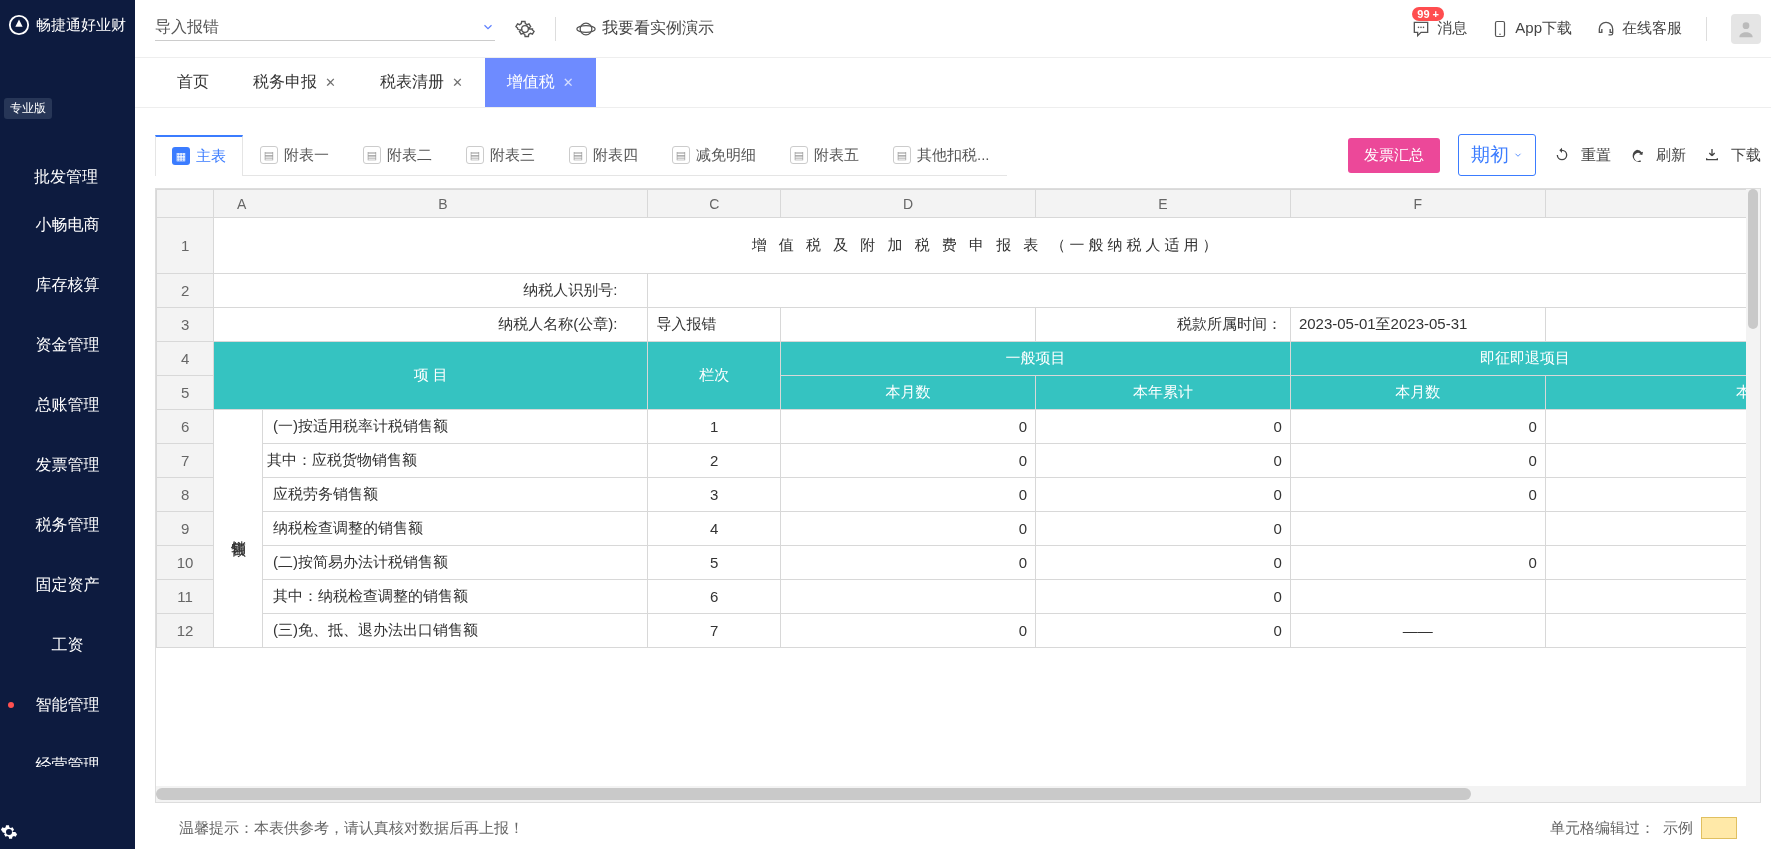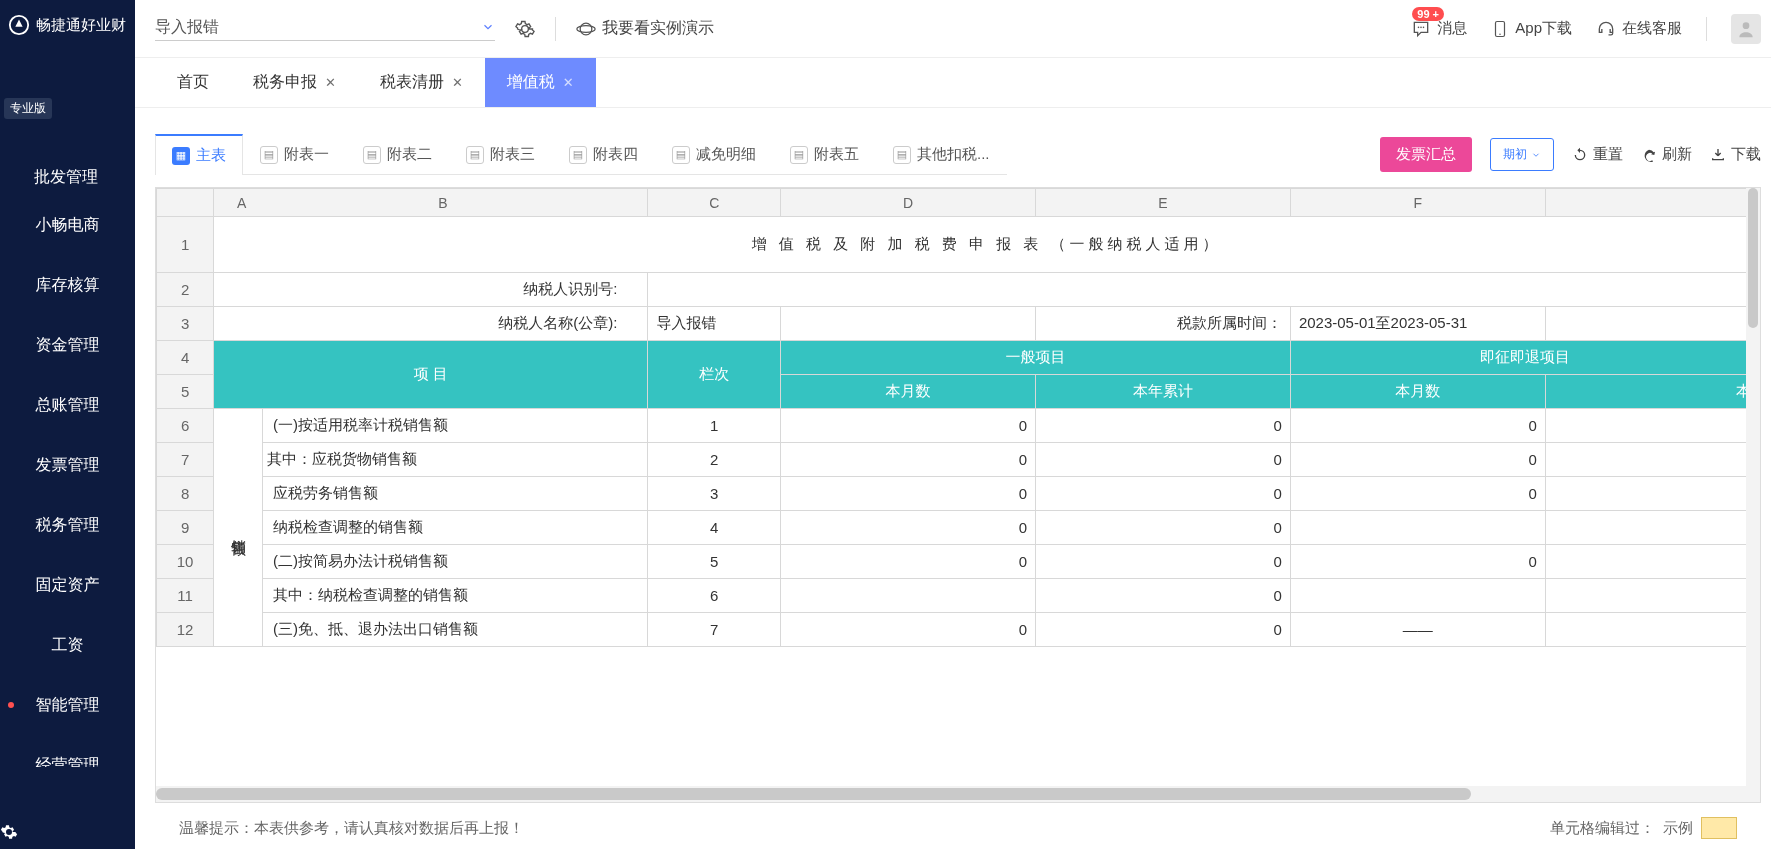--- a/index.html
+++ b/index.html
@@ -33,22 +33,22 @@
 .content { flex: 1; display: flex; flex-direction: column; padding: 26px 10px 0 20px; min-height: 0; }
 .sheet-tabs-row { display: flex; align-items: center; gap: 10px; }
 .sheet-tabs { display: flex; border-bottom: 1px solid #e5e5e5; }
 .sheet-tab { display: flex; align-items: center; gap: 6px; padding: 10px 16px; font-size: 15px; color: #555; cursor: pointer; border: 1px solid transparent; border-bottom: none; }
 .sheet-tab.active { color: #3b7cff; border-color: #e5e5e5; border-top: 2px solid #3b7cff; background: #fff; margin-bottom: -1px; }
 .sheet-tab .st-icon { width: 18px; height: 18px; display: inline-flex; align-items: center; justify-content: center; border-radius: 3px; font-size: 11px; }
 .sheet-tab.active .st-icon { background: #3b7cff; color: #fff; }
 .sheet-tab:not(.active) .st-icon { color: #999; border: 1px solid #ccc; }
 .toolbar-right { margin-left: auto; display: flex; align-items: center; gap: 18px; }
 .btn-primary { background: #ec4899; color: #fff; border: none; padding: 8px 16px; border-radius: 3px; font-size: 15px; cursor: pointer; }
-.btn-outline { background: #fff; color: #3b7cff; border: 1px solid #3b7cff; padding: 7px 12px; border-radius: 3px; font-size: 12px; cursor: pointer; display: flex; align-items: center; gap: 4px; }
-.tool-link { display: flex; align-items: center; gap: 5px; color: #444; font-size: 15px; cursor: pointer; }
+.btn-outline { background: #fff; color: #3b7cff; border: 1px solid #3b7cff; padding: 7px 12px; border-radius: 3px; font-size: 19px; cursor: pointer; display: flex; align-items: center; gap: 4px; }
+.tool-link { display: flex; align-items: center; gap: 11px; color: #444; font-size: 15px; cursor: pointer; }
 .grid-wrap { flex: 1; margin-top: 12px; border: 1px solid #ddd; display: flex; flex-direction: column; min-height: 0; position: relative; }
 .grid-scroll { flex: 1; overflow: hidden; position: relative; }
 table.grid { border-collapse: collapse; width: 100%; table-layout: fixed; }
 .grid td, .grid th { border: 1px solid #d8d8d8; height: 34px; padding: 0 8px; font-size: 15px; white-space: nowrap; overflow: hidden; }
 .colhdr td { background: #f3f3f3; text-align: center; color: #666; font-weight: normal; height: 28px; font-size: 14px; }
 .rowhdr { background: #f3f3f3; text-align: center; color: #666; width: 56px; font-size: 14px; }
 .corner { background: #f3f3f3; width: 56px; }
 .title-cell { text-align: center; font-size: 22px; letter-spacing: 4px; height: 56px !important; }
 .teal { background: #35c3c1; color: #fff; text-align: center; }
 .num { text-align: right; padding-right: 30px; }

